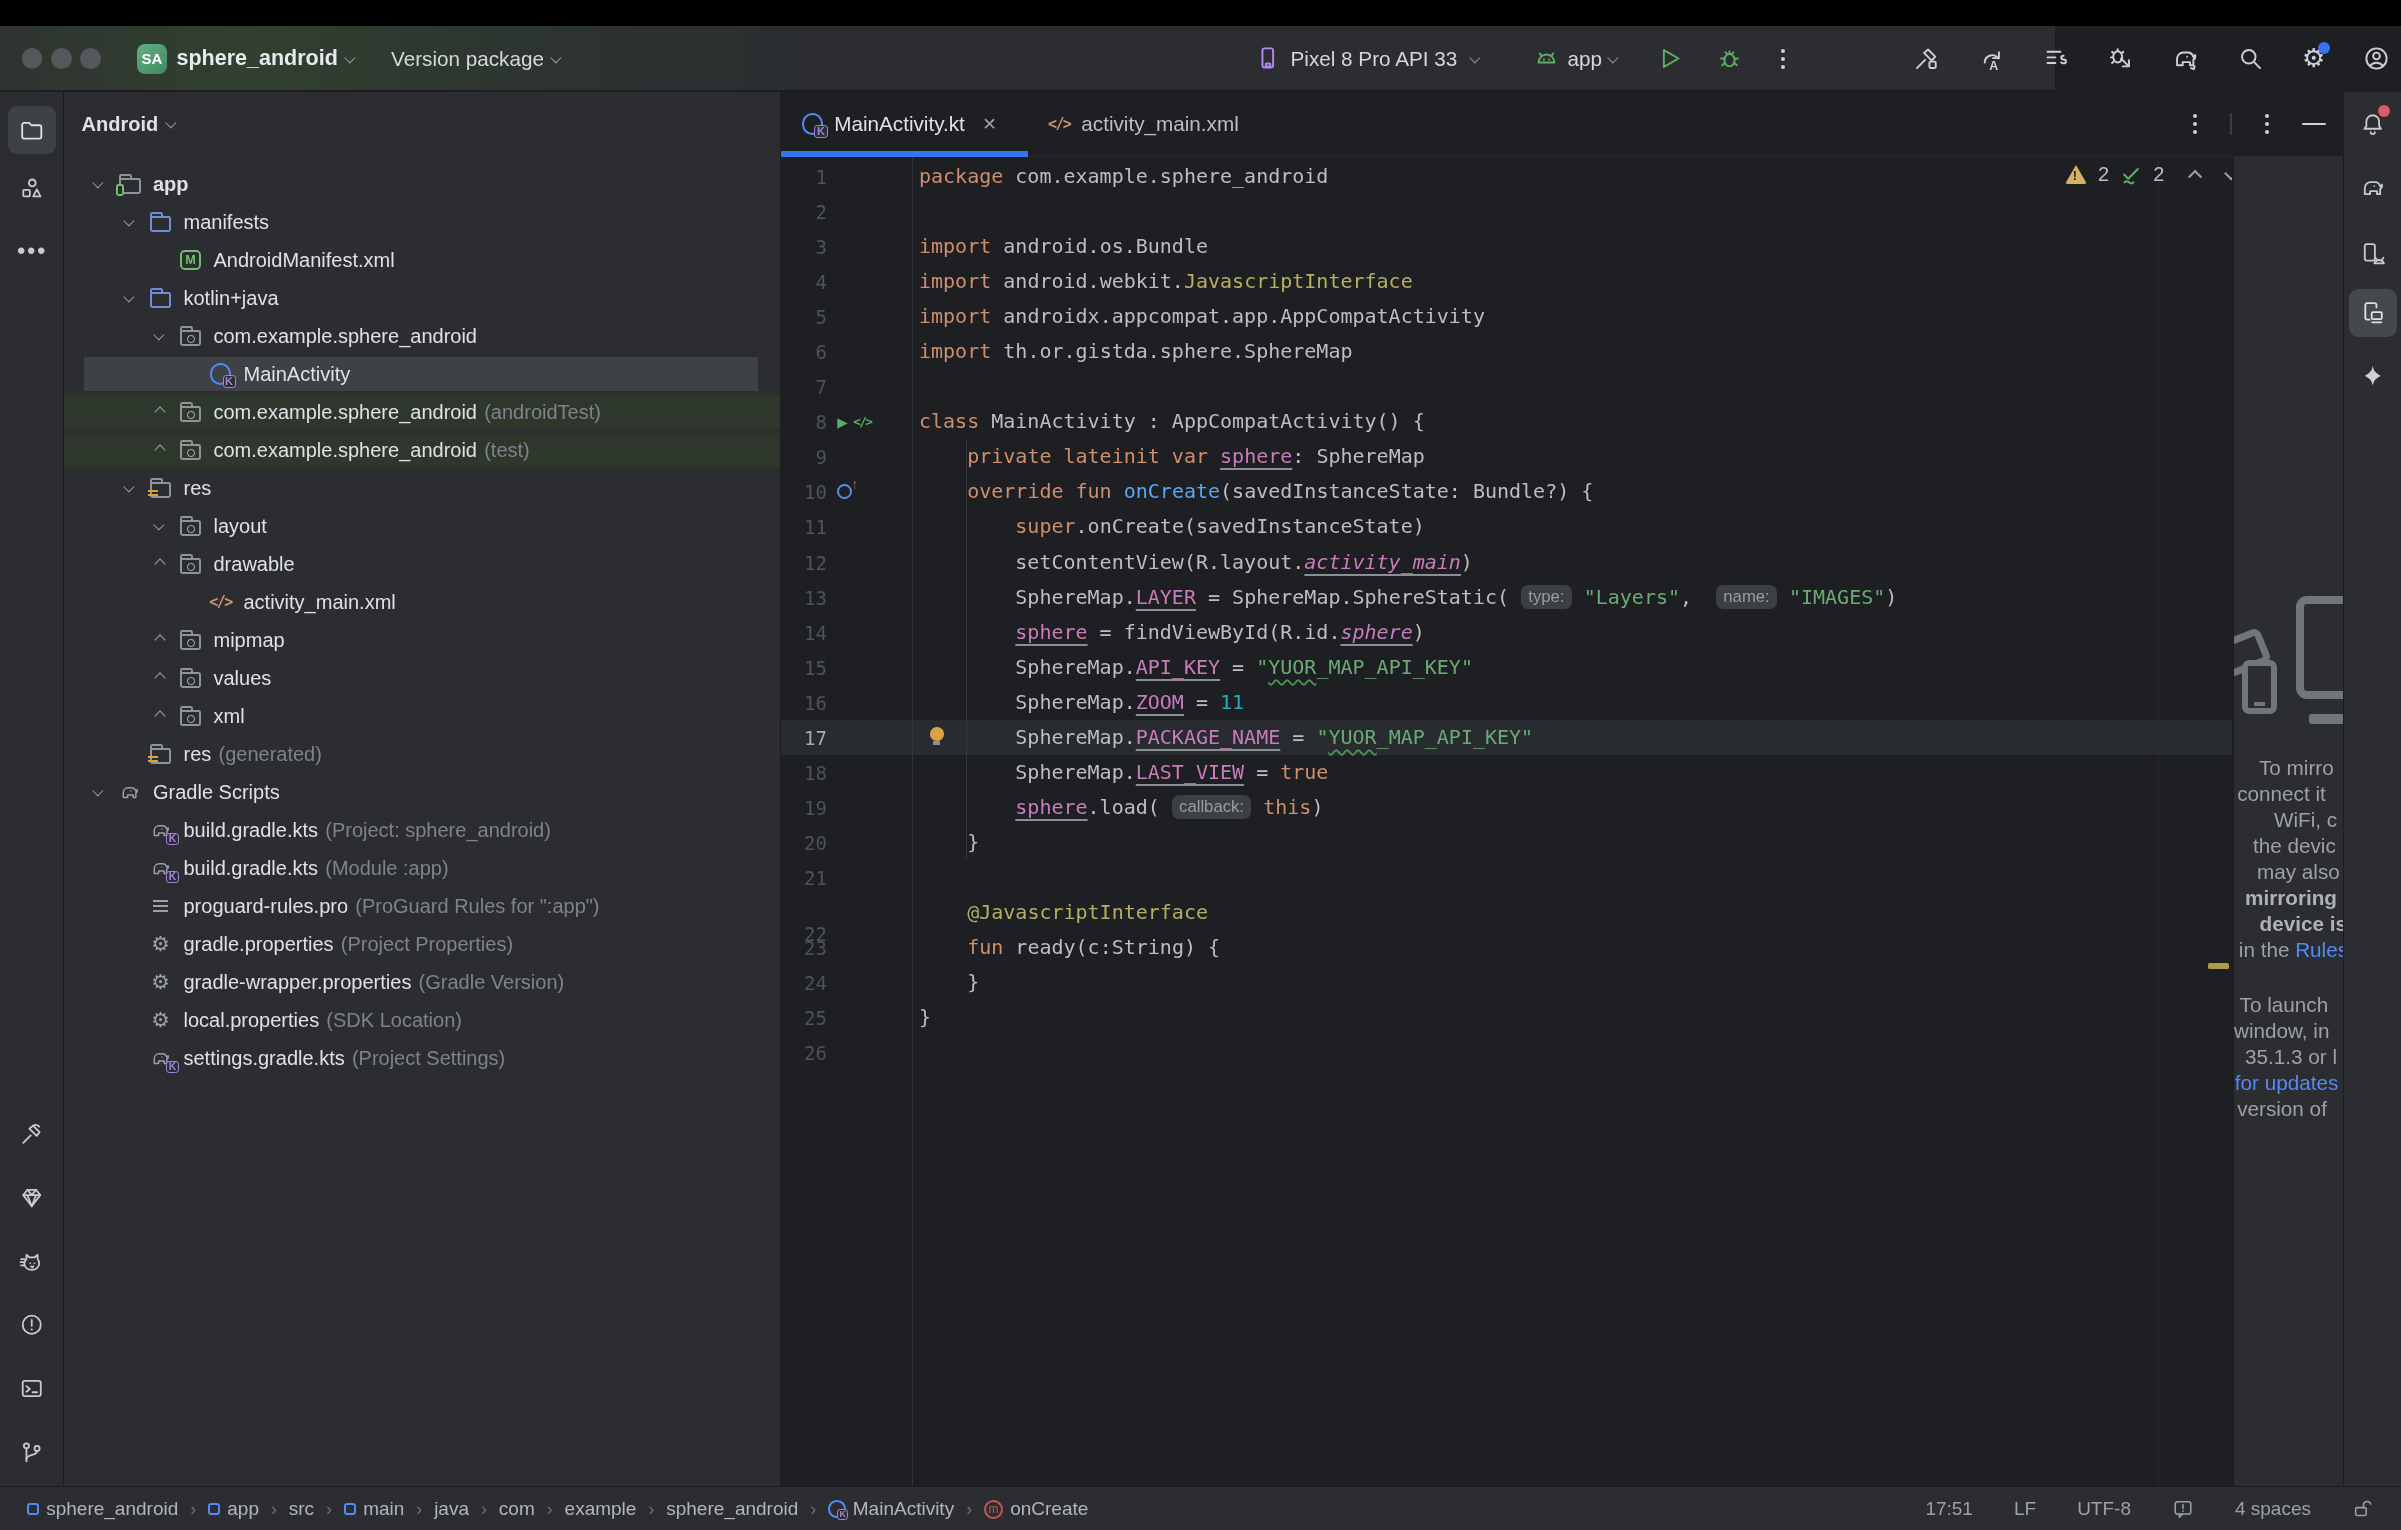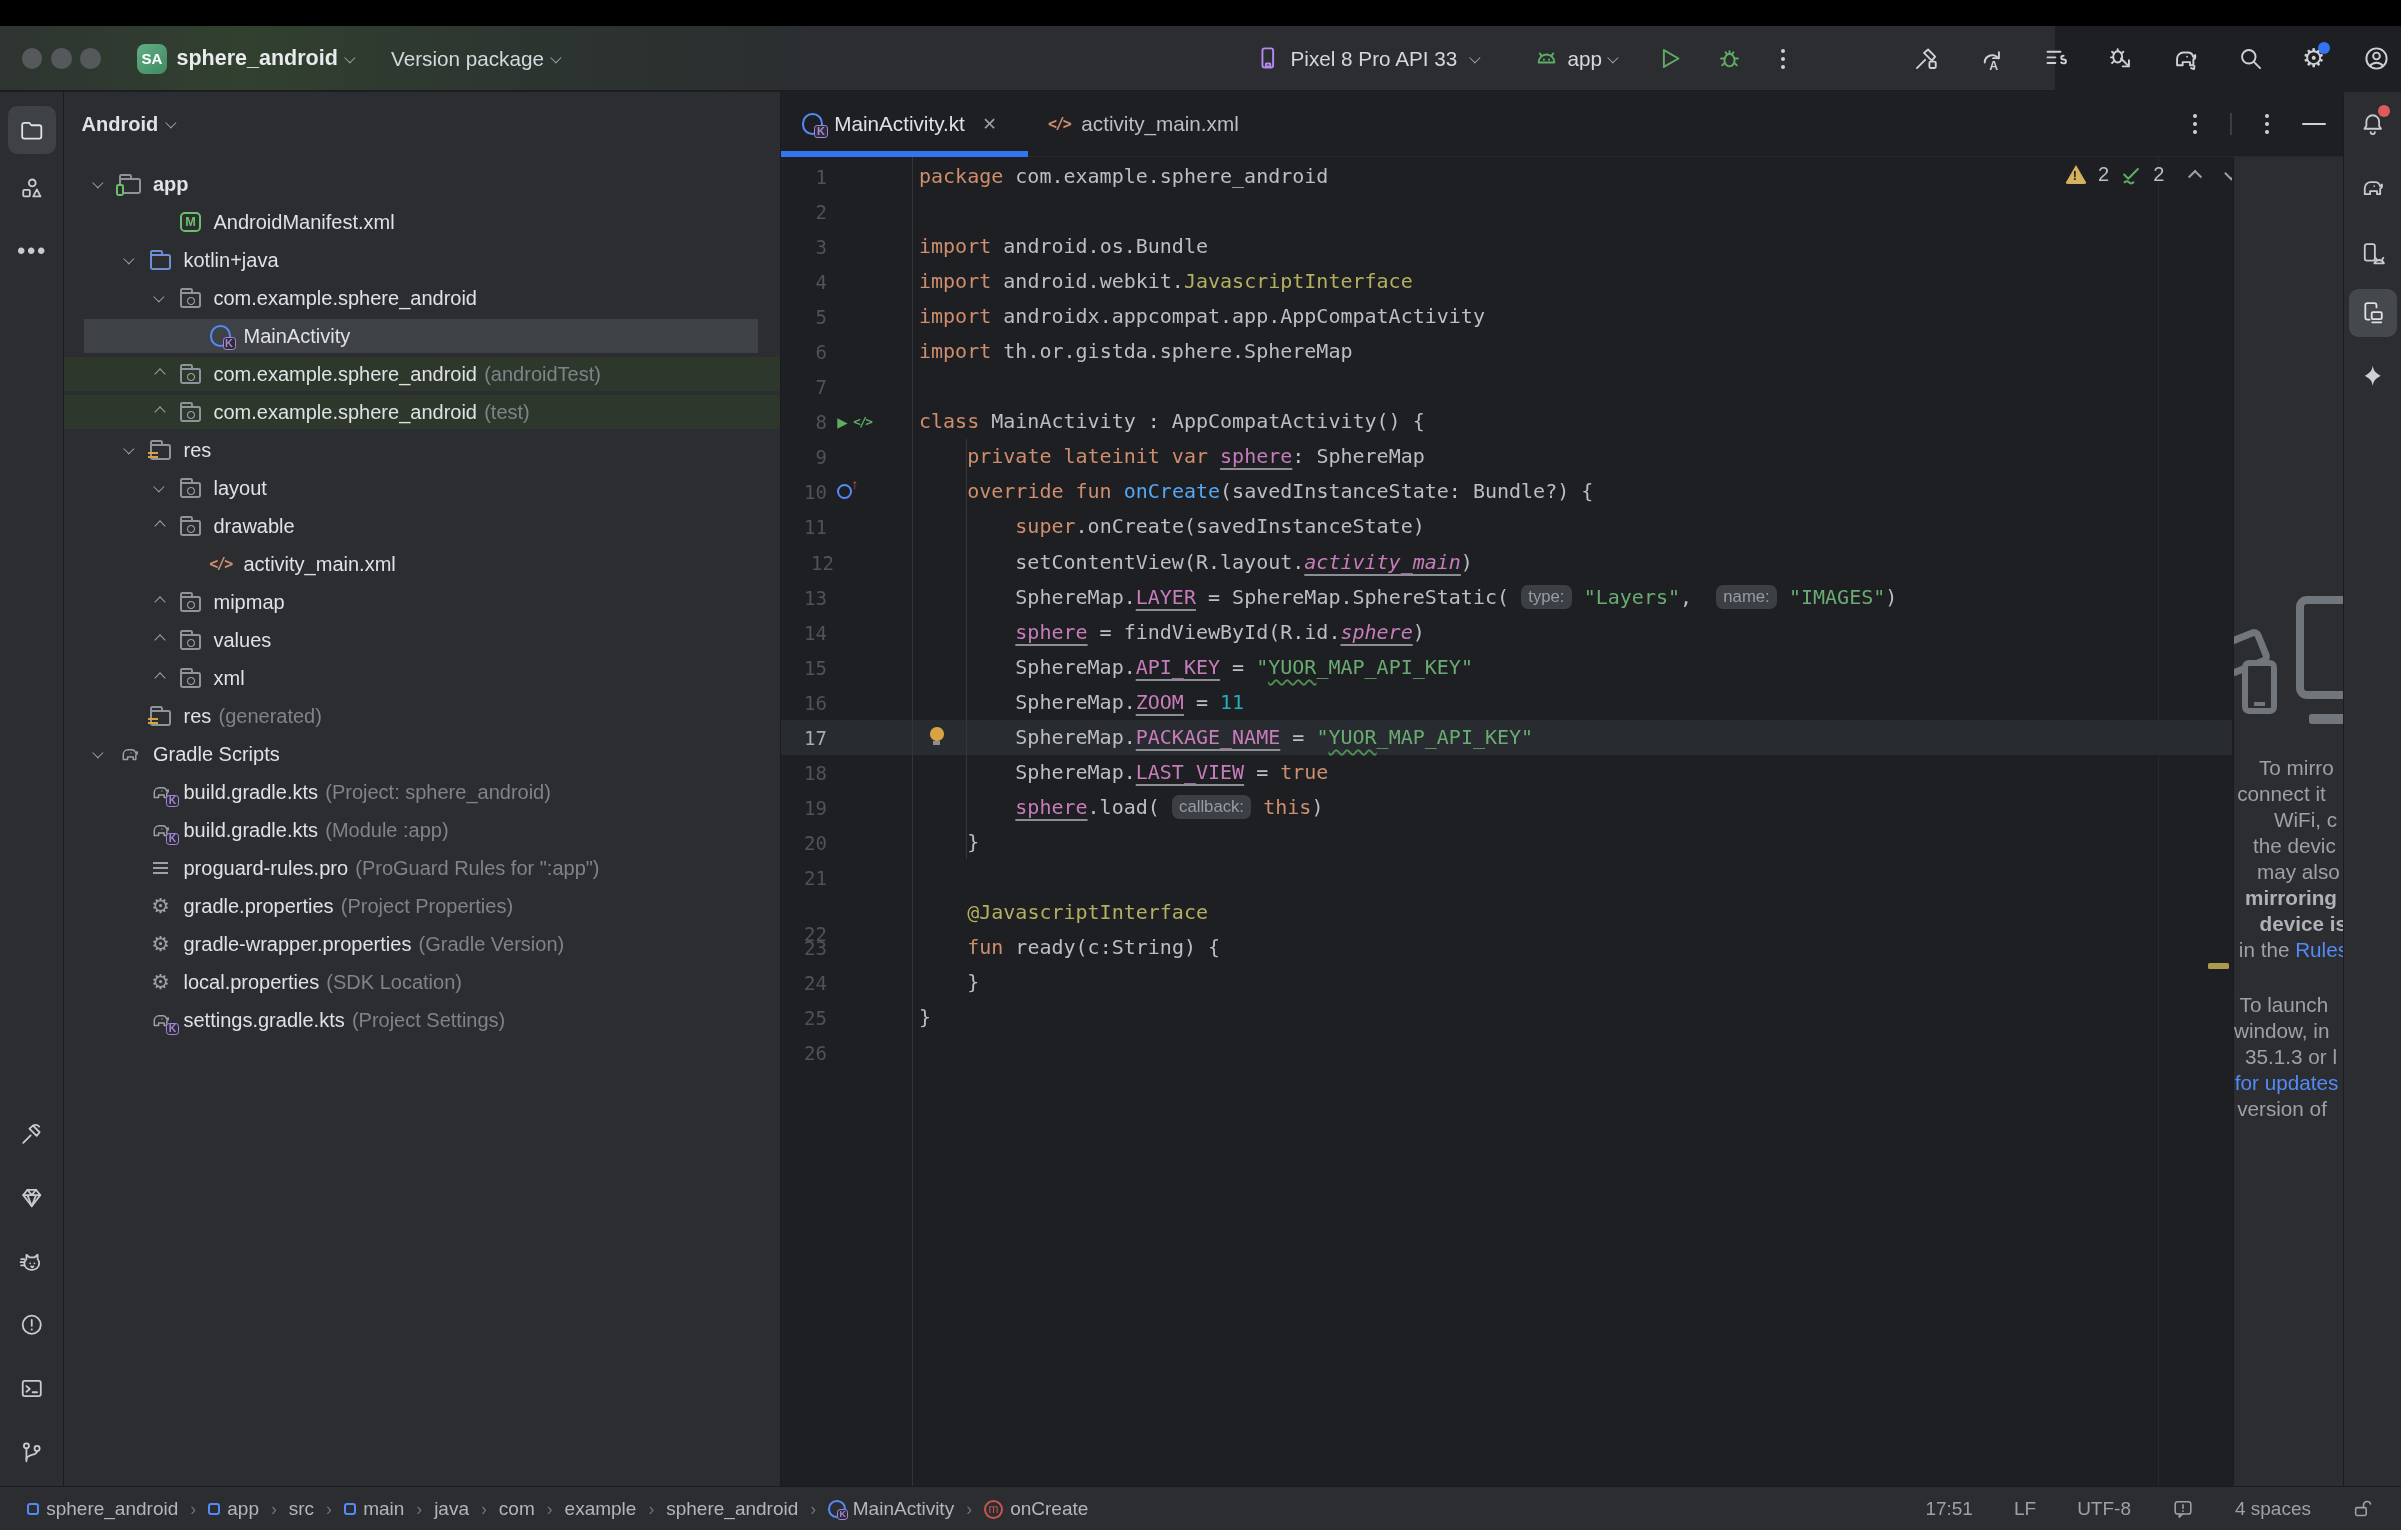--- a/index.html
+++ b/index.html
@@ -311,20 +311,30 @@
           <span class="tchev">
             <span class="cv down"></span>
           </span>
           <span class="ticon">
             <span class="fold">
               <i class="appbadge"></i>
             </span>
           </span>
           <span class="tlabel" style="font-weight:bold">app</span>
         </div>
+        <div class="trow" style="padding-left: 56px;">
+          <span class="rowbg"></span>
+          <span class="tchev">
+            <span class="cv down"></span>
+          </span>
+          <span class="ticon">
+            <span class="fold blue"></span>
+          </span>
+          <span class="tlabel">manifests</span>
+        </div>
         <div class="trow" style="padding-left: 86px;">
           <span class="rowbg"></span>
           <span class="tchev"></span>
           <span class="ticon">
             <span class="mani">M</span>
           </span>
           <span class="tlabel">AndroidManifest.xml</span>
         </div>
         <div class="trow" style="padding-left: 56px;">
           <span class="rowbg"></span>
@@ -626,21 +636,21 @@
           <span class="gicons">
             <span class="gover">
               <i>↑</i>
             </span>
           </span>
         </div>
         <div class="gl" style="top: 352px;">
           <span class="num">11</span>
           <span class="gicons"></span>
         </div>
-        <div class="gl" style="top: 388px; padding-left: 7px;">
+        <div class="gl" style="top: 388px;">
           <span class="num">12</span>
           <span class="gicons"></span>
         </div>
         <div class="gl" style="top: 423px;">
           <span class="num">13</span>
           <span class="gicons"></span>
         </div>
         <div class="gl" style="top: 458px;">
           <span class="num">14</span>
           <span class="gicons"></span>

